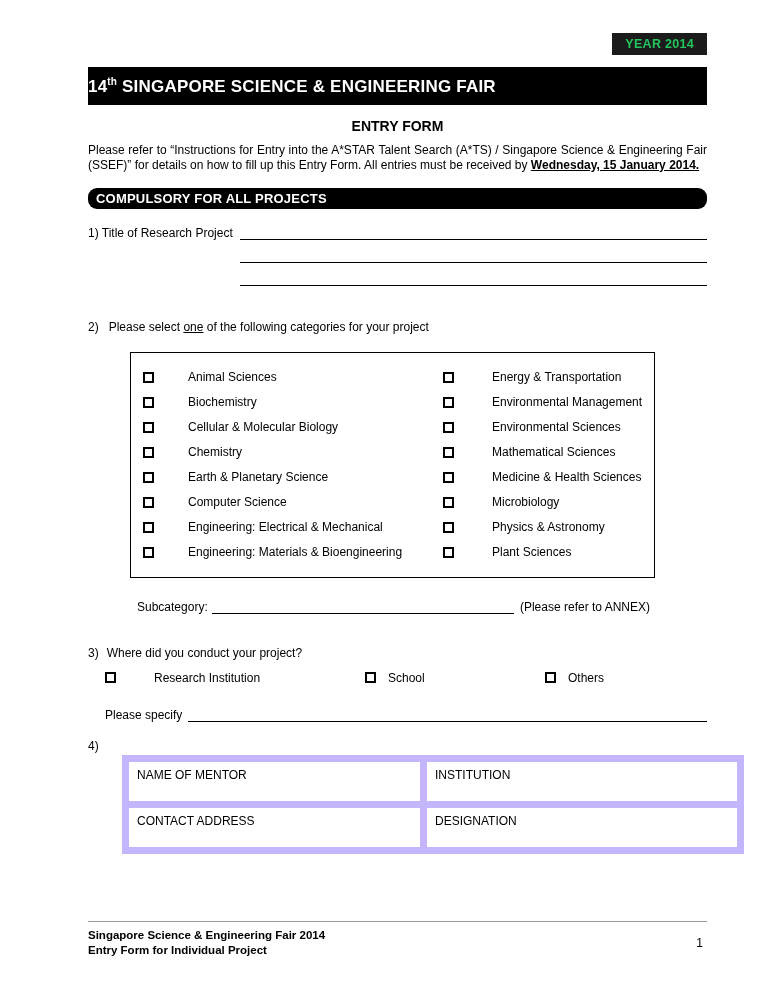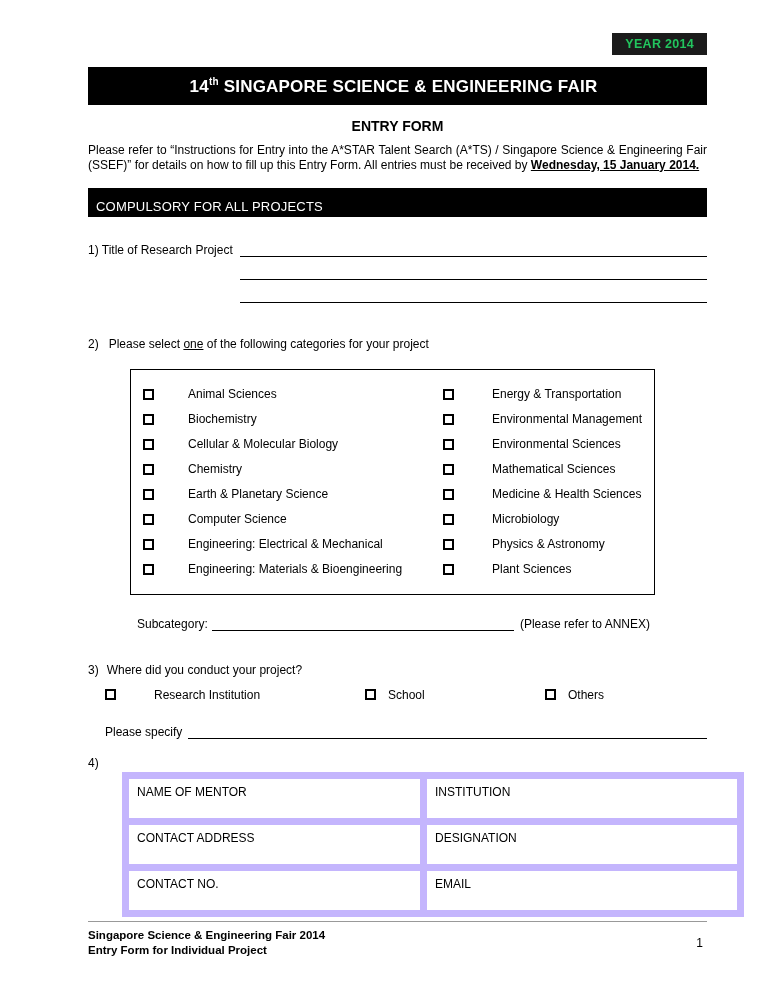--- a/index.html
+++ b/index.html
@@ -15,36 +15,36 @@
   }
   .content { padding: 0 61px 0 88px; }
 
   .badge-row { display: flex; justify-content: flex-end; padding-top: 33px; }
   .year-badge {
     background: #1b1b1b; color: #22c55e; font-weight: bold; font-size: 12.5px;
     padding: 4px 13px; letter-spacing: 0.3px;
   }
 
   .banner {
-    margin-top: 12px; background: #000; color: #fff; text-align: center;
+    margin-top: 12px; background: #000; color: #fff; text-align: left;
     font-weight: bold; font-size: 17px; padding: 9px 8px 8px 0; letter-spacing: 0.2px;
   }
   .banner sup { font-size: 10px; vertical-align: super; }
 
   .entry-title { margin-top: 13px; text-align: center; font-weight: bold; font-size: 14px; }
 
   .intro { margin-top: 9px; font-size: 12px; line-height: 15px; text-align: justify; }
   .deadline { font-weight: bold; text-decoration: underline; }
 
   .section-bar {
-    margin-top: 15px; background: #000; color: #fff; font-weight: normal;
-    font-size: 13px; padding: 11px 8px 3px 8px; letter-spacing: 0.2px;
-  }
-
-  .q1-row { margin-top: 26px; display: flex; align-items: flex-end; font-size: 12px; }
+    margin-top: 15px; background: #000; color: #fff; font-weight: bold;
+    font-size: 13px; padding: 3px 8px 3px 8px; letter-spacing: 0.2px; border-radius: 9px;
+  }
+
+  .q1-row { margin-top: 17px; display: flex; align-items: flex-end; font-size: 12px; }
   .fill-line { border-bottom: 1px solid #000; }
   .q1-row .fill-line { flex: 1; height: 13px; margin-left: 7px; }
   .line-block { margin-left: 152px; height: 23px; border-bottom: 1px solid #000; }
 
   .q2-label { margin-top: 34px; font-size: 12px; }
   .qnum { display: inline-block; margin-right: 10px; }
   .u { text-decoration: underline; }
 
   .cat-box {
     margin: 18px 52px 0 42px; border: 1px solid #000;
@@ -240,28 +240,20 @@
         </td>
       </tr>
       <tr>
         <td class="col-left">
           <span>CONTACT ADDRESS</span>
         </td>
         <td class="col-right">
           <span>DESIGNATION</span>
         </td>
       </tr>
-      <tr>
-        <td class="col-left">
-          <span>CONTACT NO.</span>
-        </td>
-        <td class="col-right">
-          <span>EMAIL</span>
-        </td>
-      </tr>
     </tbody>
       </table>
 
   </div>
 
   <div class="footer">
     <div class="footer-text">
       <div>Singapore Science &amp; Engineering Fair 2014</div>
       <div>Entry Form for Individual Project</div>
     </div>

